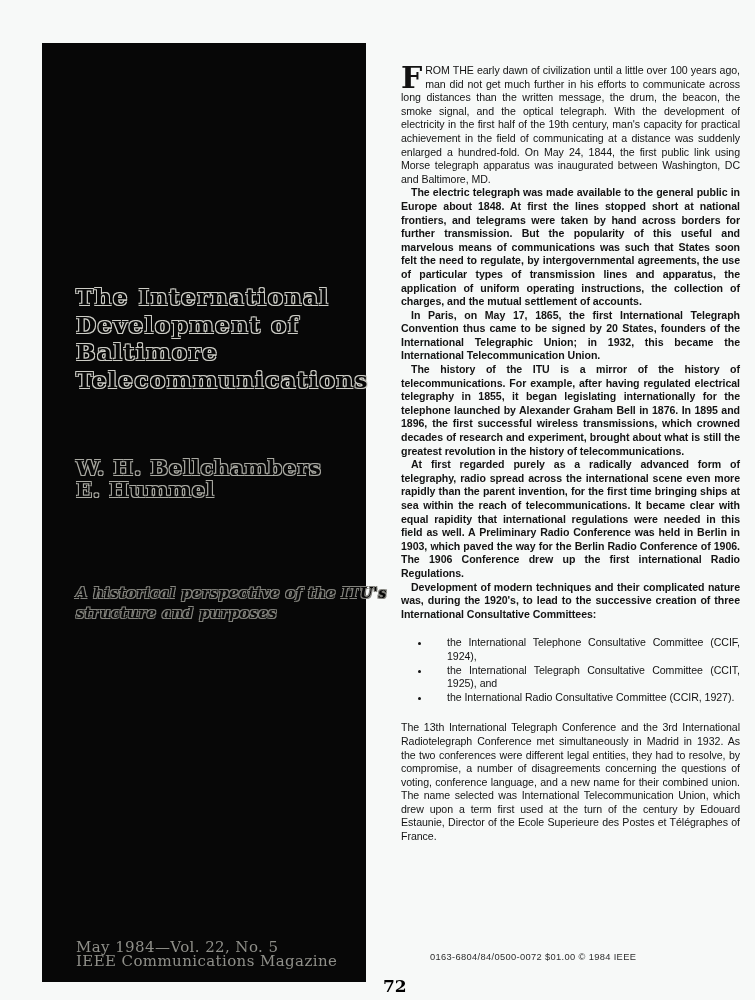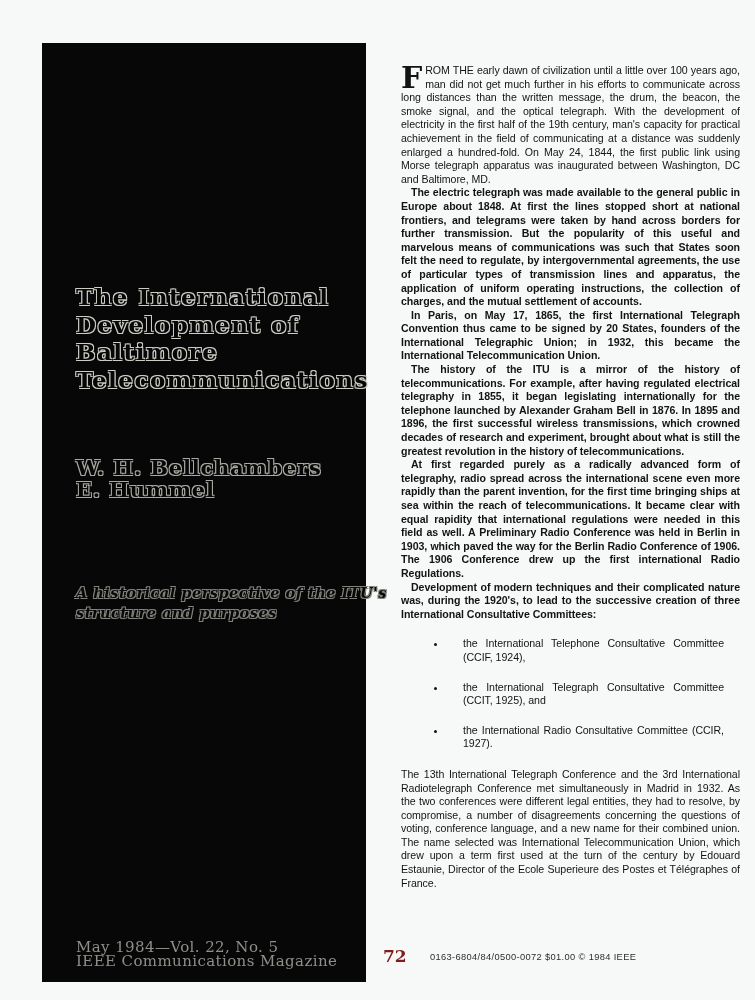--- a/index.html
+++ b/index.html
@@ -78,28 +78,28 @@
     font-family:"DejaVu Serif", serif;
     font-weight:700;
     font-size:30px; line-height:25px;
     padding:1px 3px 0 0;
   }
   .committee-list {
     margin:15px 0 17px 0;
     padding-left:30px;
     list-style-type:disc;
   }
-  .committee-list li { margin:16px; padding-left:16px; }
+  .committee-list li { margin:0; padding-left:16px; }
 
   
   .page-number {
-    position:absolute; left:383px; top:946px;
+    position:absolute; left:383px; top:976px;
     font-family:"DejaVu Serif", serif;
     font-weight:700; font-size:17px;
-    color:#7f1d1d;
+    color:#000000;
   }
   .copyright {
     position:absolute; left:430px; top:952px;
     font-size:9.3px; letter-spacing:0.35px;
     color:#2c2c2c;
   }
 </style>
 </head>
 <body>
 

